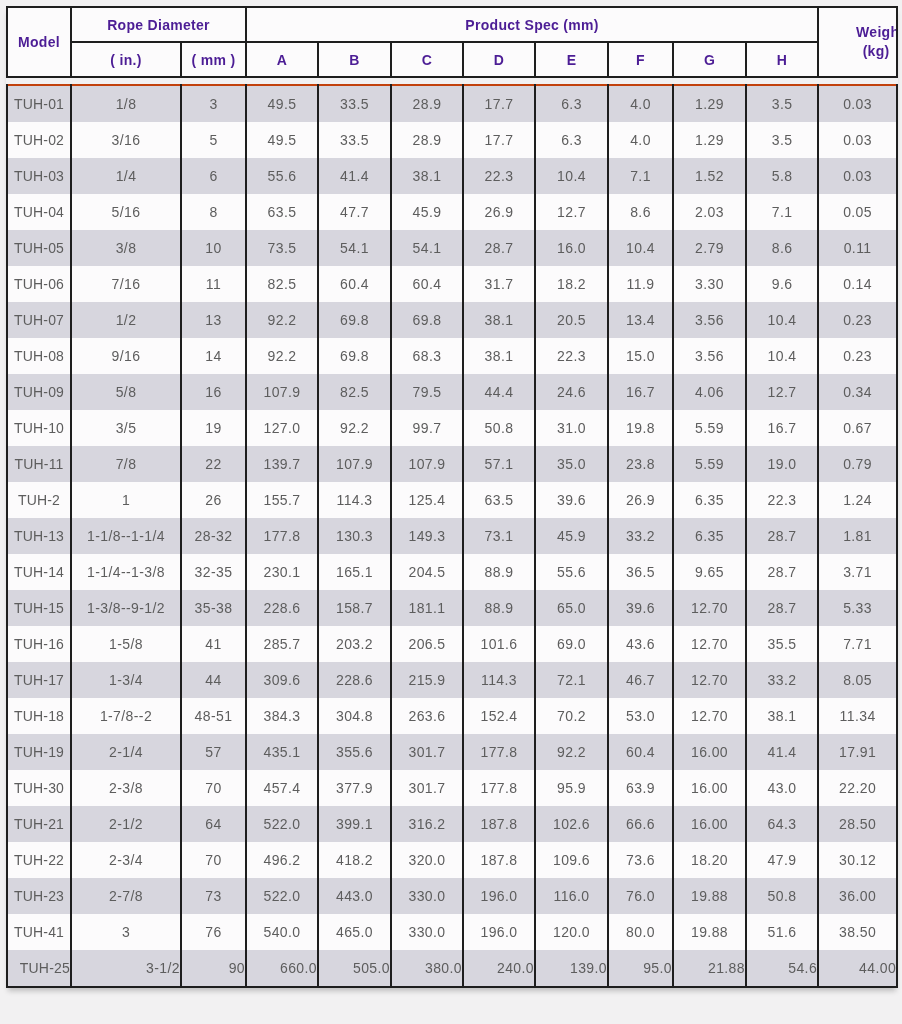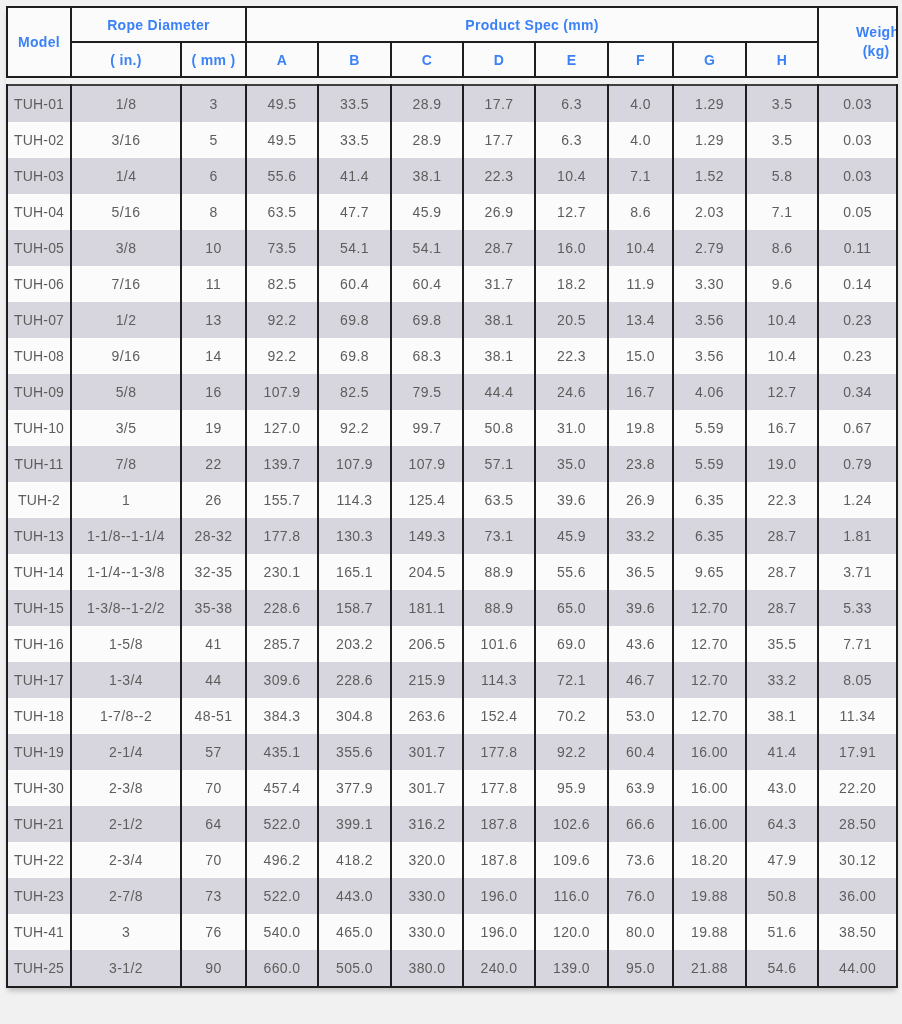--- a/index.html
+++ b/index.html
@@ -28,21 +28,21 @@
     text-align: center;
     vertical-align: middle;
     padding: 0;
     overflow: hidden;
     white-space: nowrap;
   }
   thead th {
     height: 33px;
     font-size: 14px;
     font-weight: bold;
-    color: #3b82f6;
+    color: #4c1d95;
     letter-spacing: 0.3px;
     background: #fcfbfc;
   }
   thead th.two-line {
     line-height: 1.35;
     padding-left: 37px;
   }
   tr.gap-row td {
     border: none;
     height: 6px;
@@ -54,24 +54,25 @@
     color: #5d5d5d;
     letter-spacing: 0.4px;
     background: #fcfbfc;
     border-top: none;
     border-bottom: none;
   }
   tbody tr:nth-child(odd) td {
     background: #d7d6de;
   }
   tbody tr:first-child td {
-    border-top: 2px solid #404040;
+    border-top: 2px solid #c2410c;
   }
   tbody tr:last-child td {
     border-bottom: 2px solid #1e1e1e;
+    text-align: right;
   }
   tbody td.c-model {
     font-size: 14px;
     letter-spacing: 0.2px;
   }
 </style>
 </head>
 <body>
 
 <div class="page">
@@ -305,21 +306,21 @@
           <td class="c-spec-c">204.5</td>
           <td class="c-spec-d">88.9</td>
           <td class="c-spec-e">55.6</td>
           <td class="c-spec-f">36.5</td>
           <td class="c-spec-g">9.65</td>
           <td class="c-spec-h">28.7</td>
           <td class="c-weight">3.71</td>
         </tr>
         <tr>
           <td class="c-model">TUH-15</td>
-          <td class="c-rope-in">1-3/8--1-2/2</td>
+          <td class="c-rope-in">1-3/8--9-1/2</td>
           <td class="c-rope-mm">35-38</td>
           <td class="c-spec-a">228.6</td>
           <td class="c-spec-b">158.7</td>
           <td class="c-spec-c">181.1</td>
           <td class="c-spec-d">88.9</td>
           <td class="c-spec-e">65.0</td>
           <td class="c-spec-f">39.6</td>
           <td class="c-spec-g">12.70</td>
           <td class="c-spec-h">28.7</td>
           <td class="c-weight">5.33</td>

